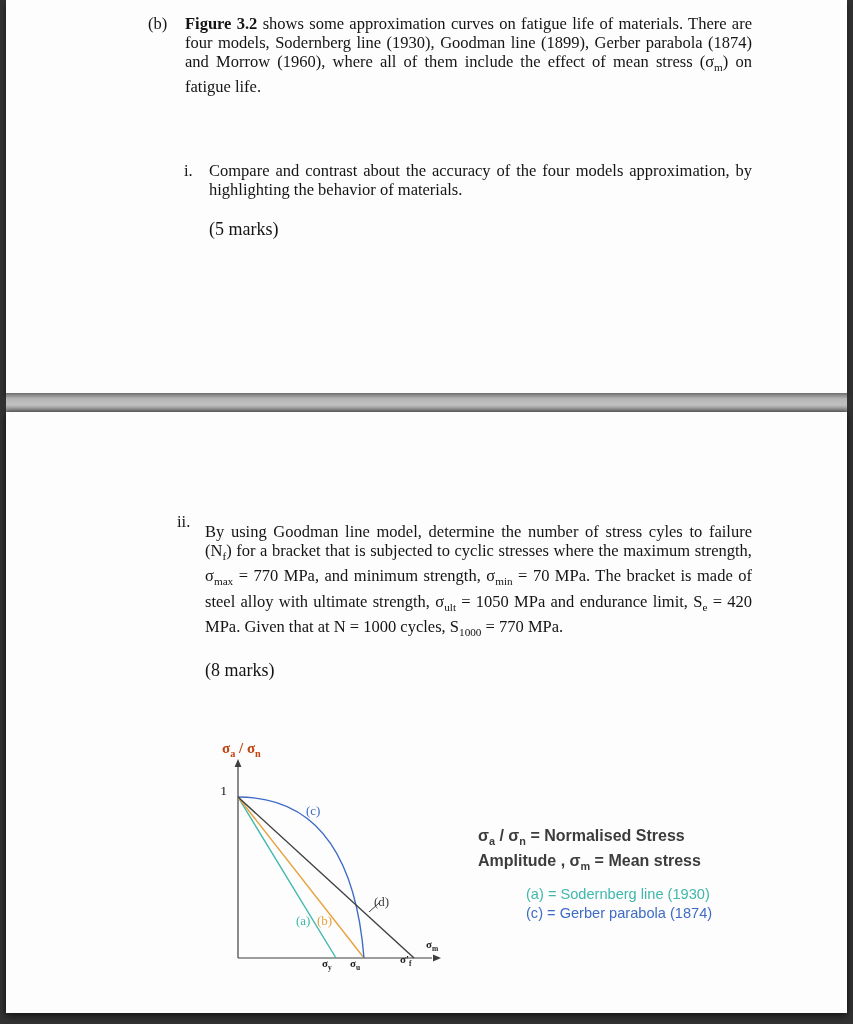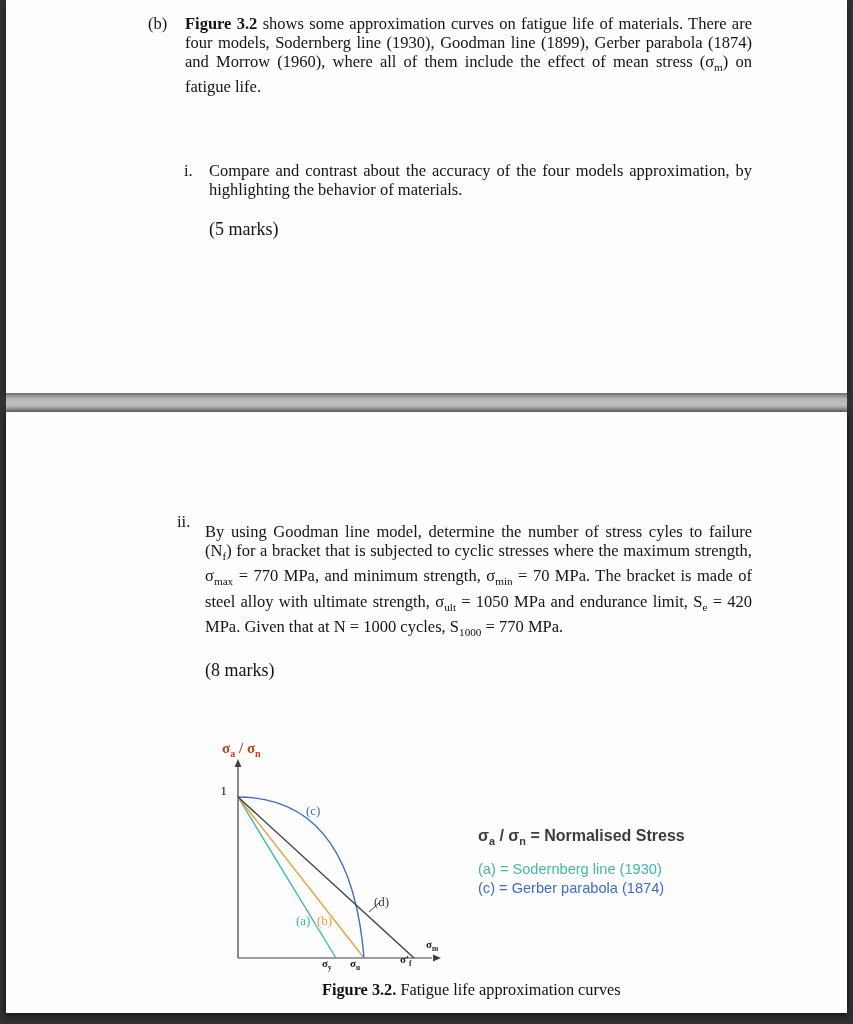--- a/index.html
+++ b/index.html
@@ -32,21 +32,21 @@
   .ld{left:158px;top:152px;}
   .la{left:80px;top:171px;}
   .lb{left:101px;top:171px;}
   .xtick{position:absolute;font-size:11px;font-weight:bold;color:#1d1d1d;}
   .ty{left:106px;top:215px;text-align:center;}
   .tu{left:134px;top:215px;}
   .tf{left:184px;top:211px;}
   .tm{left:210px;top:196px;}
   .legend{position:absolute;left:262px;top:84px;width:310px;font-family:"Liberation Sans",sans-serif;}
   .lg-head{font-size:16px;font-weight:bold;color:#3c3c3c;line-height:19px;}
-  .lg-entries{margin-top:9px;}
+  .lg-entries{margin-top:9px;margin-left:48px;}
   .lg-item{font-size:14.6px;line-height:19px;}
   .caption{position:absolute;left:316px;top:568px;font-size:16.3px;color:#101010;}
 </style>
 </head>
 <body>
 
 <div class="canvas">
 
   <div class="page page1">
     <div class="qlabel">(b)</div>
@@ -84,23 +84,23 @@
       <span class="plot-label la" style="color: rgb(63, 184, 171);">(a)</span>
       <span class="plot-label lb" style="color: rgb(230, 162, 60);">(b)</span>
 
       <span class="xtick ty"><span>σ</span><sub>y</sub></span>
       <span class="xtick tu"><span>σ</span><sub>u</sub></span>
       <span class="xtick tf"><span>σ′</span><sub>f</sub></span>
       <span class="xtick tm"><span>σ</span><sub>m</sub></span>
 
       <div class="legend">
         <div class="lg-head"><span>σ</span><sub>a</sub><span> / σ</span><sub>n</sub><span> = Normalised Stress</span></div>
+        <div class="lg-head"><span>Amplitude , σ</span><sub>m</sub><span> = Mean stress</span></div>
         <div class="lg-entries">
           <div class="lg-item" style="color: rgb(63, 184, 171);">(a) = Sodernberg line (1930)</div>
           <div class="lg-item" style="color: rgb(61, 107, 198);">(c) = Gerber parabola (1874)</div>
         </div>
       </div>
     </div>
 
-    <div class="caption"><b>Figure 3.2.</b><span> Fatigue life approximation curves</span></div>
   </div>
 
 </div>
 
 </body></html>

